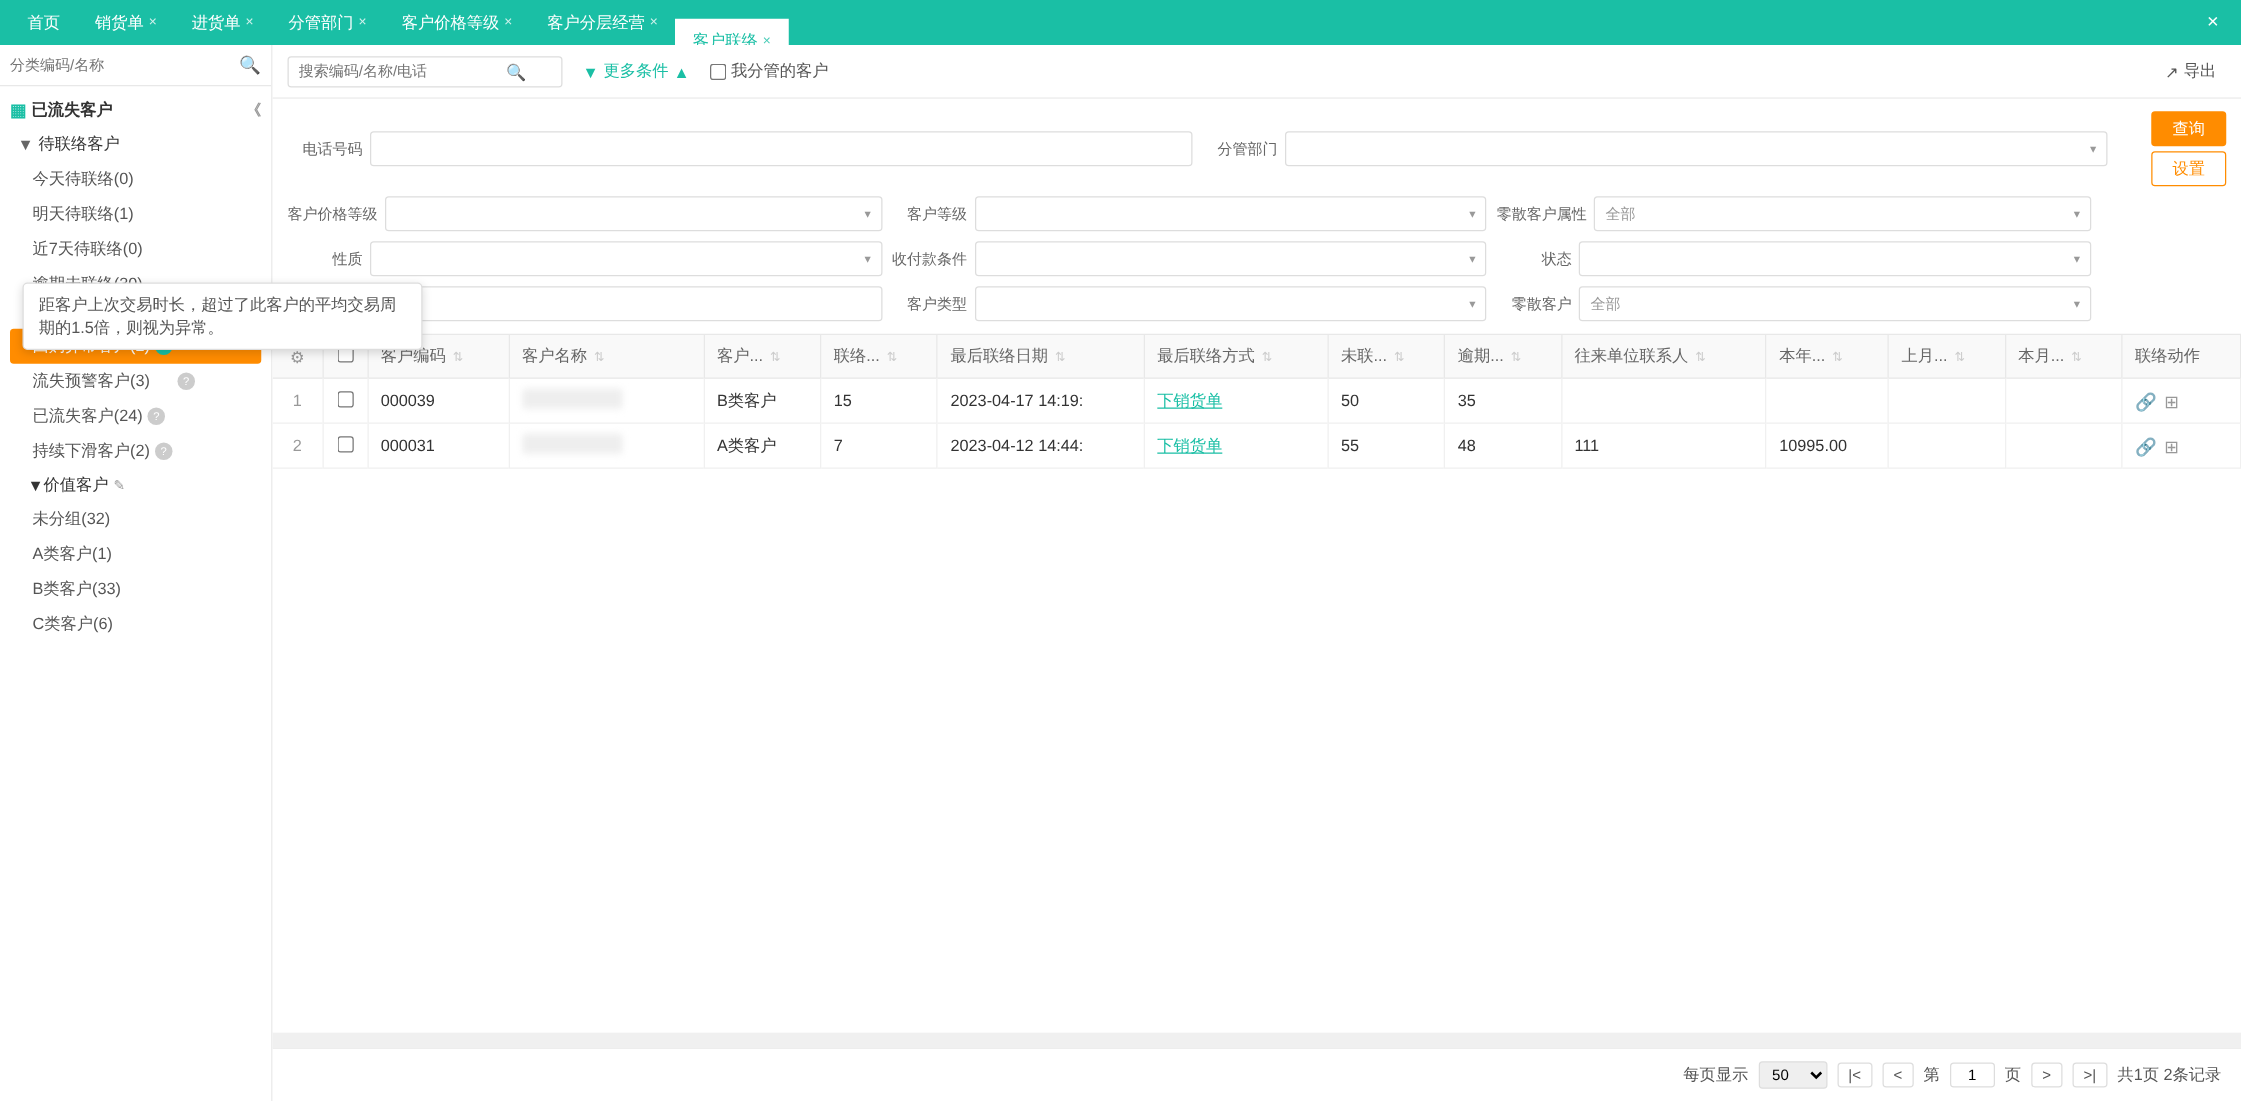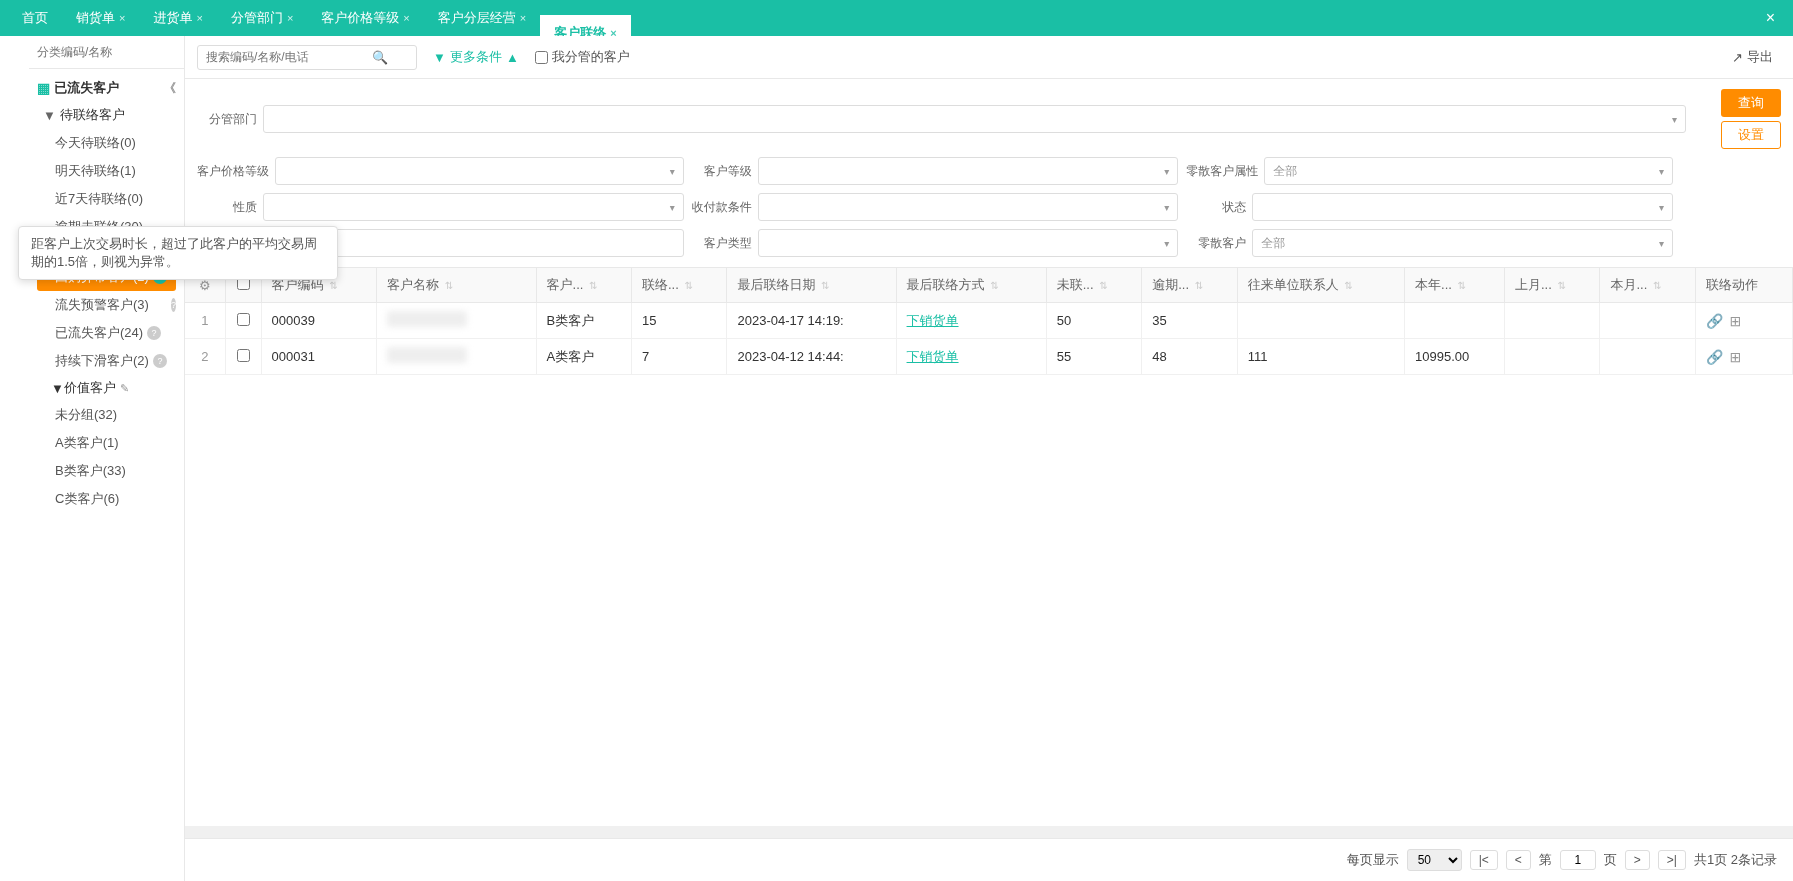--- a/index.html
+++ b/index.html
@@ -20,49 +20,48 @@
       display: flex;
       align-items: center;
       cursor: pointer;
       white-space: nowrap;
       font-size: 13px;
       color: white;
     }
     .top-nav .nav-item.active {
       background: white;
       color: #1abfa5;
-      font-weight: bold;
+      font-weight: normal;
       margin-top: 29px;
     }
     .top-nav .close-btn {
       margin-left: auto;
       color: white;
       cursor: pointer;
       font-size: 16px;
       padding: 0 10px;
     }
     .nav-close { font-size: 11px; margin-left: 4px; opacity: 0.8; }
 
     
     .main-layout {
       display: flex;
       height: calc(881px - 36px);
       overflow: hidden;
     }
 
     
     .sidebar {
-      width: 185px;
+      width: 218px;
       background: white;
       border-right: 1px solid #e8e8e8;
       display: flex;
       flex-direction: column;
       overflow-y: auto;
       flex-shrink: 0;
-      padding-left: 29px;
     }
     .sidebar-search {
       padding: 8px;
       border-bottom: 1px solid #e8e8e8;
       display: flex;
       align-items: center;
       gap: 4px;
     }
     .sidebar-search input {
       flex: 1;
@@ -508,20 +507,24 @@
       </label>
       <div class="export-btn">
         <span>↗</span>
         <span>导出</span>
       </div>
     </div>
 
     <div class="filter-form">
 
       <div class="filter-row">
+        <div class="filter-field">
+          <span class="filter-label">电话号码</span>
+          <input class="filter-input" type="text" style="flex: 2 1 0%;">
+        </div>
         <div class="filter-field">
           <span class="filter-label">分管部门</span>
           <div class="filter-select" style="flex:2;">
             <span class="filter-select-text"></span>
             <span class="chevron">▾</span>
           </div>
         </div>
         <div class="action-btns">
           <button class="btn-query">查询</button>
           <button class="btn-settings">设置</button>

